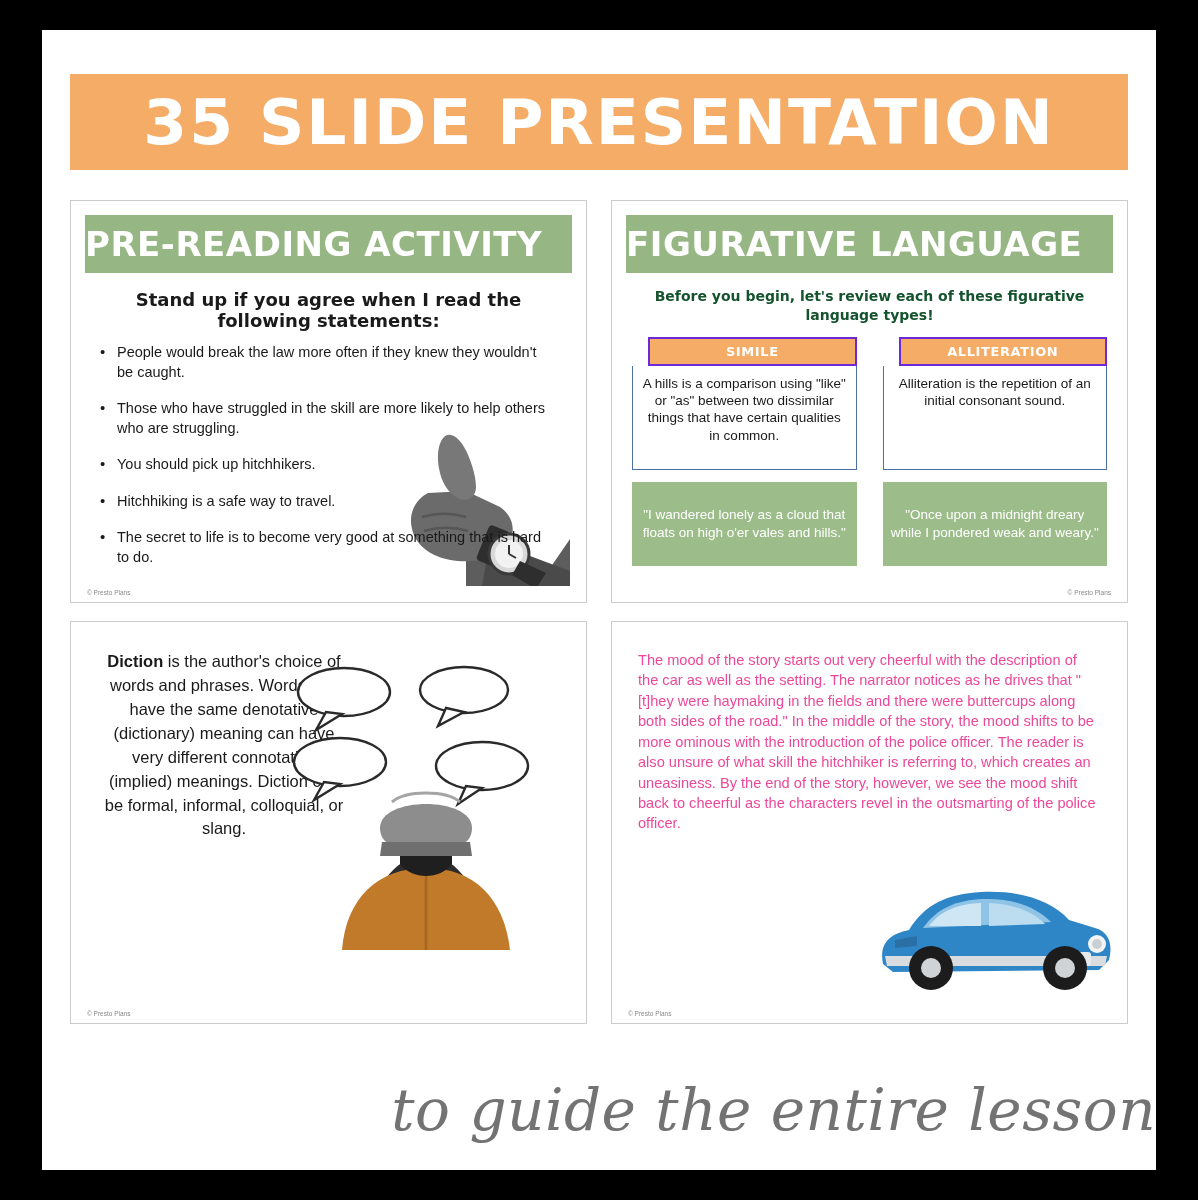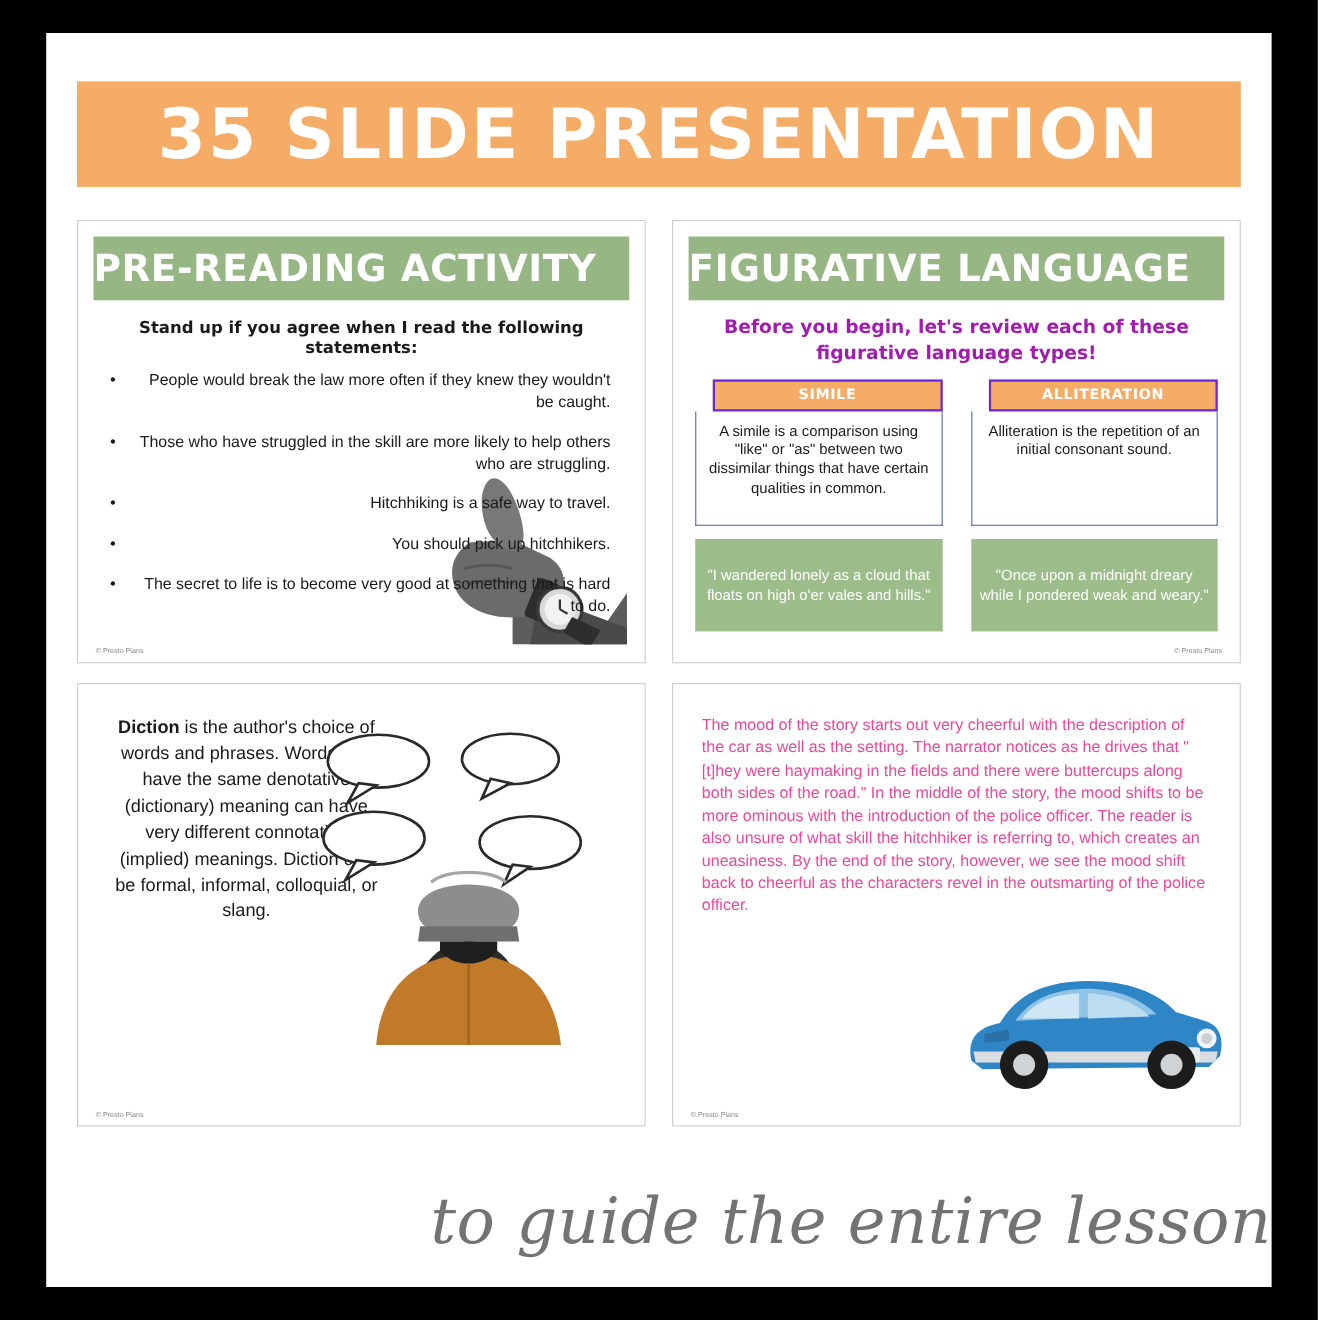--- a/index.html
+++ b/index.html
@@ -77,33 +77,32 @@
     left: 16px;
     bottom: 6px;
     font-size: 6.5px;
     color: #888888;
     font-family: "Liberation Sans", sans-serif;
   }
 
   
   .s1-lead {
     margin: 16px 8px 12px 8px;
-    font-size: 15px;
+    font-size: 18px;
     font-weight: bold;
     color: #1a1a1a;
     text-align: center;
     font-family: "DejaVu Sans", sans-serif;
   }
   .s1-list {
     margin: 0 10px;
     padding: 0;
     list-style: none;
     position: relative;
     z-index: 2;
-    text-align: right;
   }
   .s1-list li {
     position: relative;
     padding-left: 22px;
     margin-bottom: 17px;
     font-size: 14.5px;
     line-height: 1.35;
     color: #1a1a1a;
     max-width: 460px;
   }
@@ -120,23 +119,23 @@
     bottom: 16px;
     width: 200px;
     height: 165px;
     z-index: 1;
   }
 
   
   .s2-lead {
     margin: 14px 14px 12px 14px;
     text-align: center;
-    font-size: 17px;
-    font-weight: bold;
-    color: #a21caf;
+    font-size: 14px;
+    font-weight: bold;
+    color: #14532d;
     line-height: 1.35;
     font-family: "DejaVu Sans", sans-serif;
   }
   .s2-cols {
     display: flex;
     gap: 26px;
     padding: 0 6px;
   }
   .s2-col { flex: 1; }
   .term-head {
@@ -270,38 +269,38 @@
           <circle cx="139" cy="133" r="14" fill="#f2f2f2"></circle>
           <line x1="139" y1="133" x2="139" y2="124" stroke="#333" stroke-width="2"></line>
           <line x1="139" y1="133" x2="146" y2="137" stroke="#333" stroke-width="2"></line>
           <path d="M150 140 L176 152 L166 168 L142 154 Z" fill="#2e2e2e"></path>
         </g>
       </svg>
 
       <ul class="s1-list">
         <li>People would break the law more often if they knew they wouldn't be caught.</li>
         <li>Those who have struggled in the skill are more likely to help others who are struggling.</li>
+        <li>You should pick up hitchhikers.</li>
         <li>Hitchhiking is a safe way to travel.</li>
-        <li>You should pick up hitchhikers.</li>
         <li>The secret to life is to become very good at something that is hard to do.</li>
       </ul>
 
       <div class="credit">© Presto Plans</div>
     </div>
 
     <div class="slide">
       <div class="slide-title-bar">
         <div class="slide-title">FIGURATIVE LANGUAGE</div>
       </div>
       <div class="s2-lead">Before you begin, let's review each of these figurative language types!</div>
 
       <div class="s2-cols">
         <div class="s2-col">
           <div class="term-head">SIMILE</div>
-          <div class="term-body">A simile is a comparison using "like" or "as" between two dissimilar things that have certain qualities in common.</div>
+          <div class="term-body">A hills is a comparison using "like" or "as" between two dissimilar things that have certain qualities in common.</div>
           <div class="quote-box">"I wandered lonely as a cloud that floats on high o'er vales and hills."</div>
         </div>
         <div class="s2-col">
           <div class="term-head">ALLITERATION</div>
           <div class="term-body">Alliteration is the repetition of an initial consonant sound.</div>
           <div class="quote-box">"Once upon a midnight dreary while I pondered weak and weary."</div>
         </div>
       </div>
 
       <div class="credit" style="left:auto; right:16px;">© Presto Plans</div>

